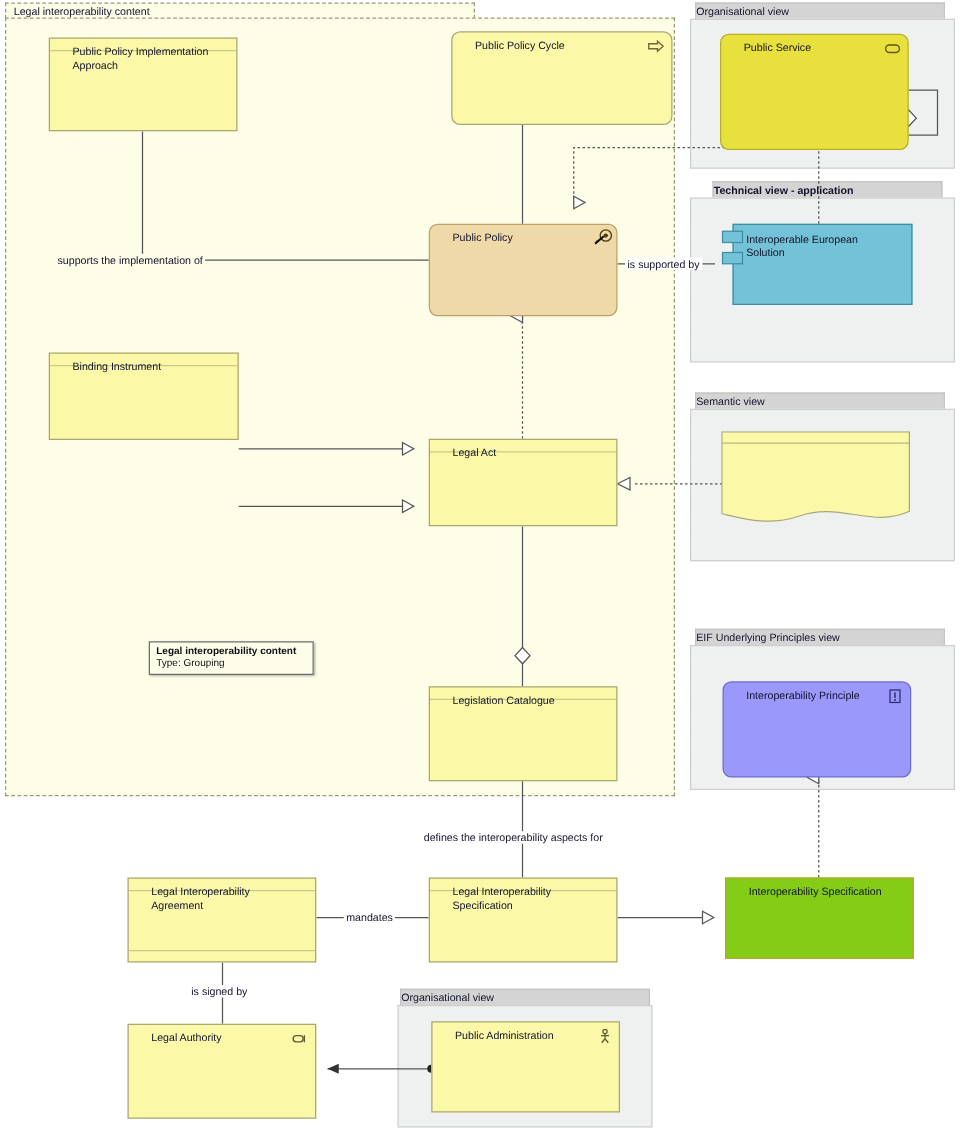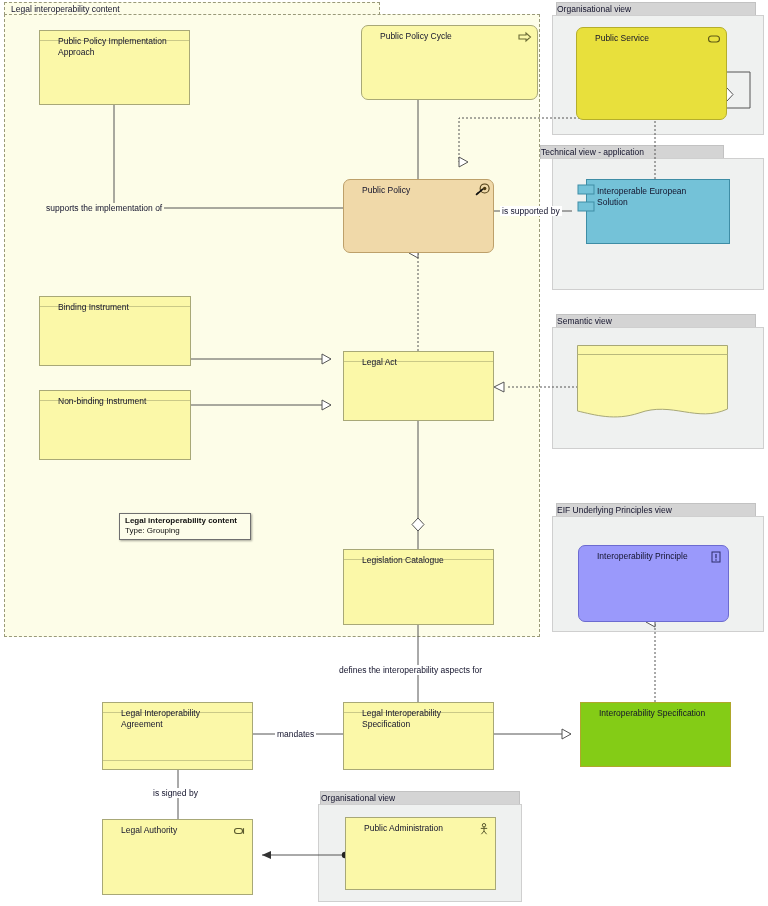--- a/index.html
+++ b/index.html
@@ -75,21 +75,21 @@
   <div class="group-tab" style="left:4px;top:2px;width:376px;height:13px;">
     <span>Legal interoperability content</span>
   </div>
   <div class="group-box" style="left:4px;top:14px;width:536px;height:623px;"></div>
 
   <div class="view-tab" style="left:556px;top:2px;width:200px;">
     <span>Organisational view</span>
   </div>
   <div class="view-box" style="left:552px;top:15px;width:212px;height:120px;"></div>
 
-  <div class="view-tab" style="left:540px;top:145px;width:184px;">
+  <div class="view-tab" style="left:570px;top:145px;width:184px;font-weight:bold;">
     <span>Technical view - application</span>
   </div>
   <div class="view-box" style="left:552px;top:158px;width:212px;height:132px;"></div>
 
   <div class="view-tab" style="left:556px;top:314px;width:200px;">
     <span>Semantic view</span>
   </div>
   <div class="view-box" style="left:552px;top:327px;width:212px;height:122px;"></div>
 
   <div class="view-tab" style="left:556px;top:503px;width:200px;">
@@ -174,29 +174,25 @@
   <div class="node f-policy" style="left:343px;top:179px;width:151px;height:74px;">
     <div class="title">Public Policy</div>
     <svg class="icon" viewBox="0 0 14 12" style="right:3px;top:3px;width:15px;height:13px;">
       <circle cx="9" cy="5" r="4.2" fill="none" stroke="#4a3a12" stroke-width="1"></circle>
       <circle cx="9" cy="5" r="1.6" fill="#4a3a12"></circle>
       <path d="M1,11 L7.5,5.5" stroke="#111" stroke-width="1.6"></path>
       <path d="M1,11 L3.2,9.6 L2.2,8.6 Z" fill="#111"></path>
     </svg>
   </div>
 
-  <div class="node pale" style="left:39px;top:296px;width:152px;height:70px;">
+  <div class="node pale" style="left:39px;top:282px;width:152px;height:70px;">
     <div class="hdr-rule"></div>
     <div class="title">Binding Instrument</div>
   </div>
 
-  <div class="node pale" style="left:39px;top:390px;width:152px;height:70px;">
-    <div class="hdr-rule"></div>
-    <div class="title">Non-binding Instrument</div>
-  </div>
 
   <div class="node pale" style="left:343px;top:351px;width:151px;height:70px;">
     <div class="hdr-rule"></div>
     <div class="title">Legal Act</div>
   </div>
 
   <div class="node pale" style="left:343px;top:549px;width:151px;height:76px;">
     <div class="hdr-rule"></div>
     <div class="title">Legislation Catalogue</div>
   </div>

